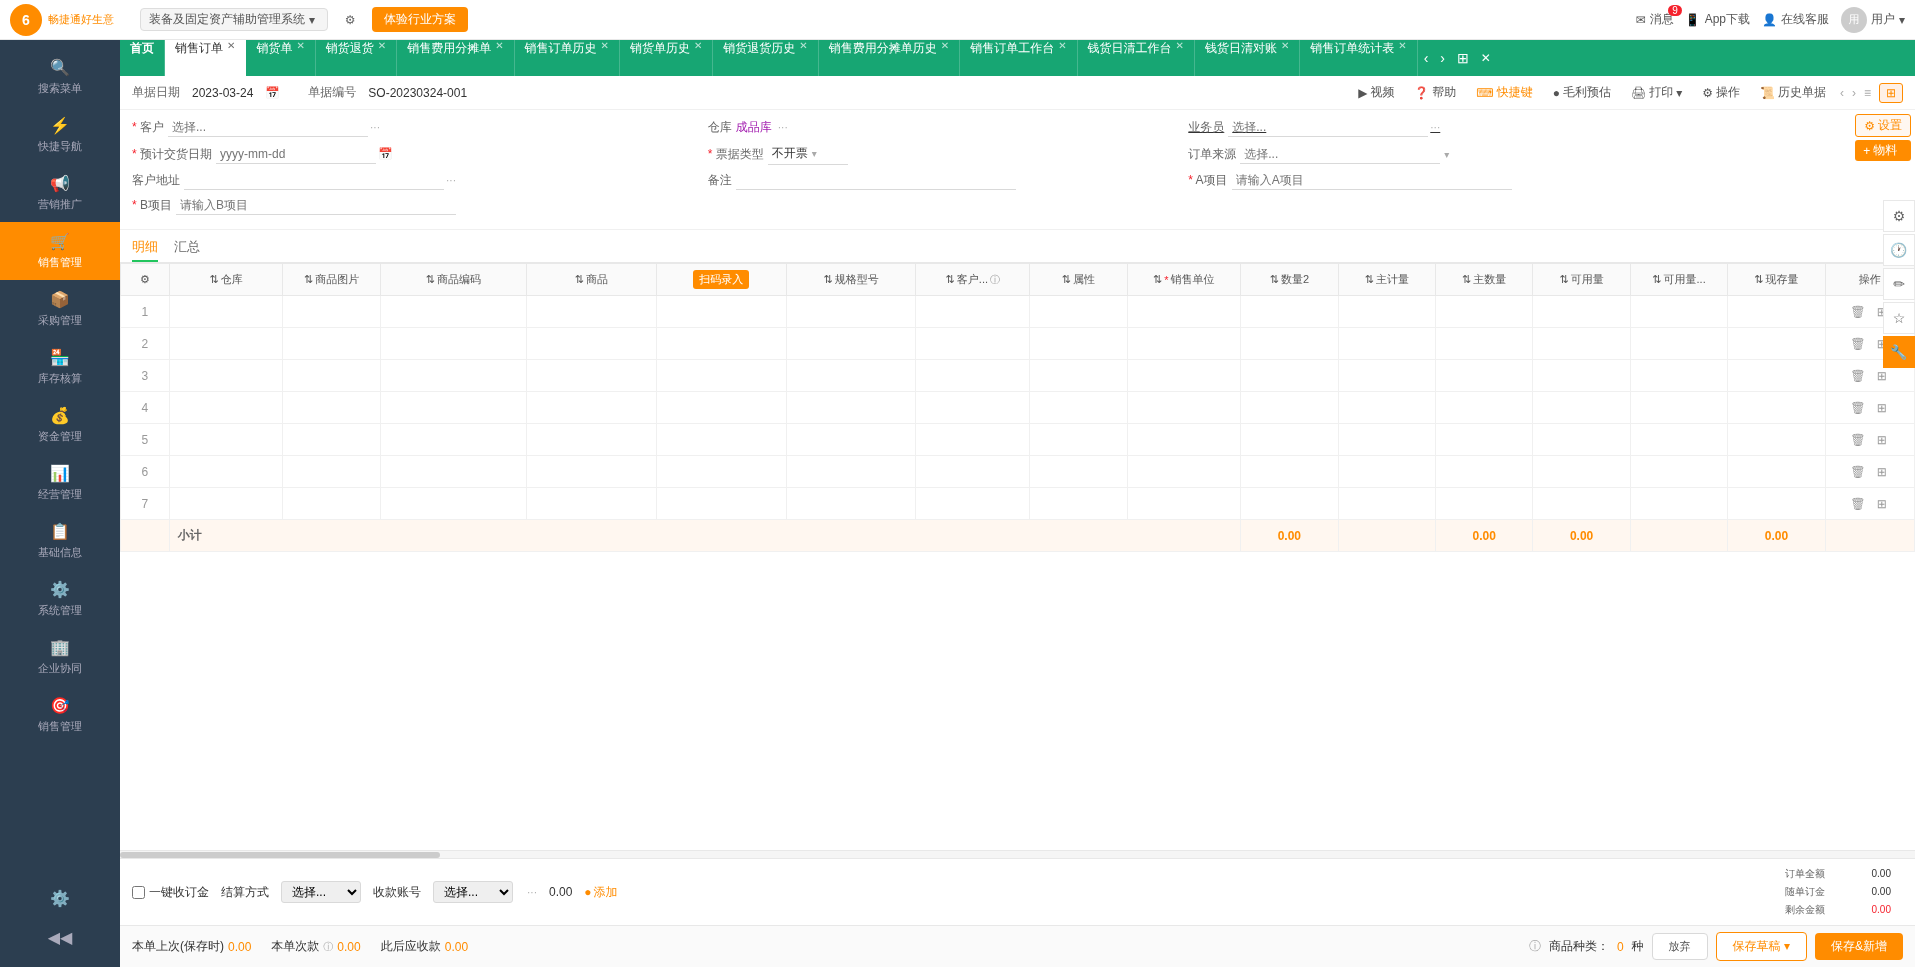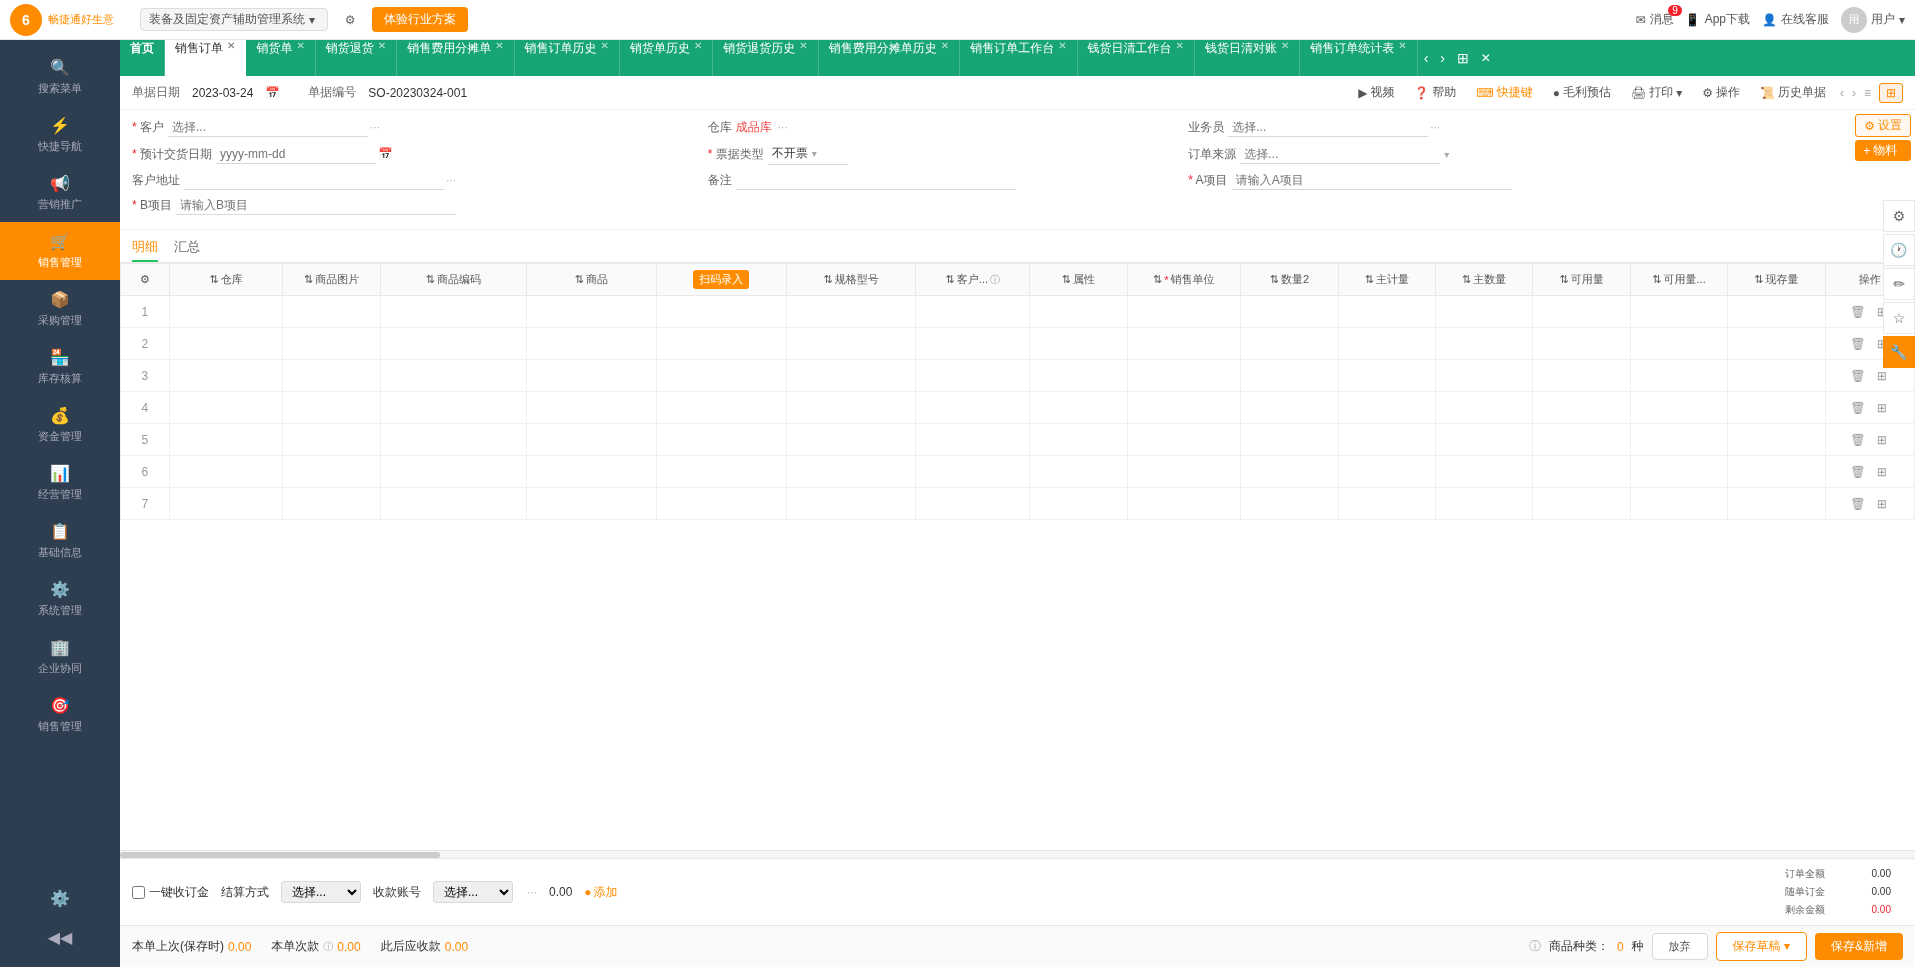--- a/index.html
+++ b/index.html
@@ -356,24 +356,24 @@
         <div class="form-area">
 
           <div class="form-row">
             <div class="form-field" style="flex:1.2;">
               <span class="form-label required">客户</span>
               <input class="form-control" placeholder="选择..." style="max-width: 200px;">
               <span class="ellipsis-btn">···</span>
             </div>
             <div class="form-field" style="flex:1;">
               <span class="form-label">仓库</span>
-              <span style="color:#ef4444;margin-right:4px;">成品库</span>
+              <span style="color:#a21caf;margin-right:4px;">成品库</span>
               <span class="ellipsis-btn">···</span>
             </div>
-            <div class="form-field" style="flex:1.5;">
+            <div class="form-field" style="flex:1.5;text-decoration:underline;">
               <span class="form-label">业务员</span>
               <input class="form-control" placeholder="选择..." style="max-width: 200px;">
               <span class="ellipsis-btn">···</span>
             </div>
           </div>
 
           <div class="form-row">
             <div class="form-field" style="flex:1.2;">
               <span class="form-label required">预计交货日期</span>
               <input class="form-control" placeholder="yyyy-mm-dd" style="max-width: 160px;">
@@ -685,20 +685,31 @@
                 <td></td>
                 <td></td>
                 <td></td>
                 <td></td>
               <td>
                   <div class="action-cell">
                     <span class="act-btn">🗑</span>
                     <span class="act-btn">⊞</span>
                   </div>
                 </td>
+            </tr>
+            <tr class="summary-row">
+              <td></td>
+              <td colspan="9" style="text-align:left;padding-left:8px;"><span class="summary-label">小计</span></td>
+              <td>0.00</td>
+              <td></td>
+              <td>0.00</td>
+              <td>0.00</td>
+              <td></td>
+              <td>0.00</td>
+              <td></td>
             </tr>
           </tbody>
         </table>
       </div>
 
       <div class="scroll-indicator">
         <div class="scroll-thumb"></div>
       </div>
 
       <div class="bottom-area">

